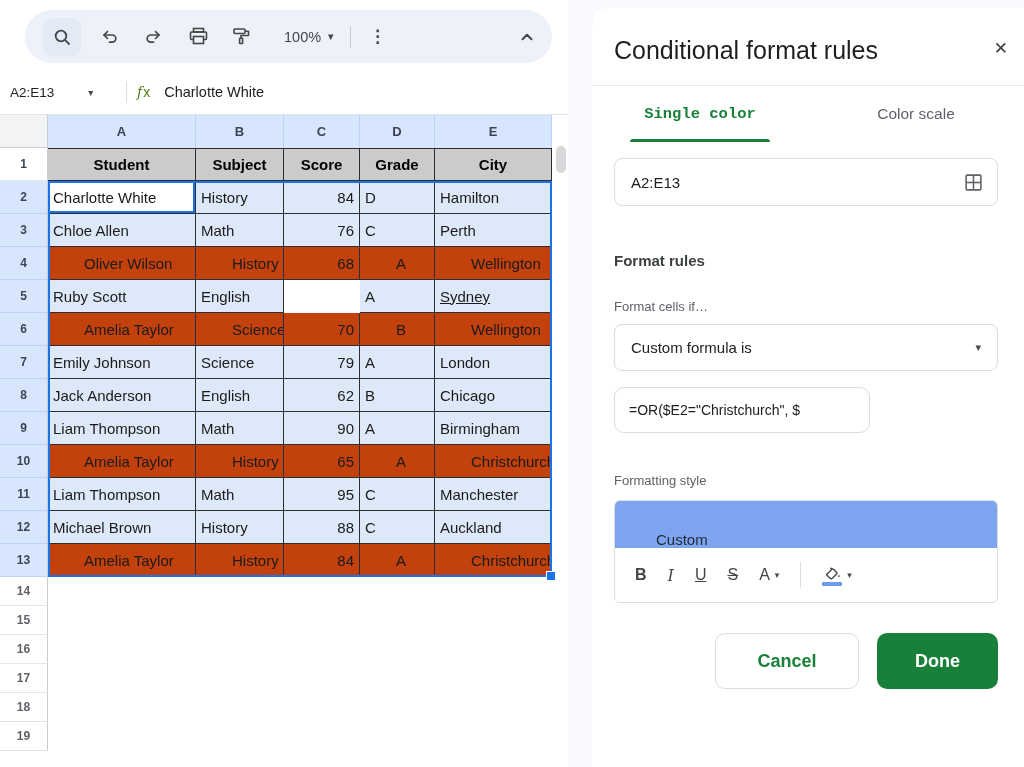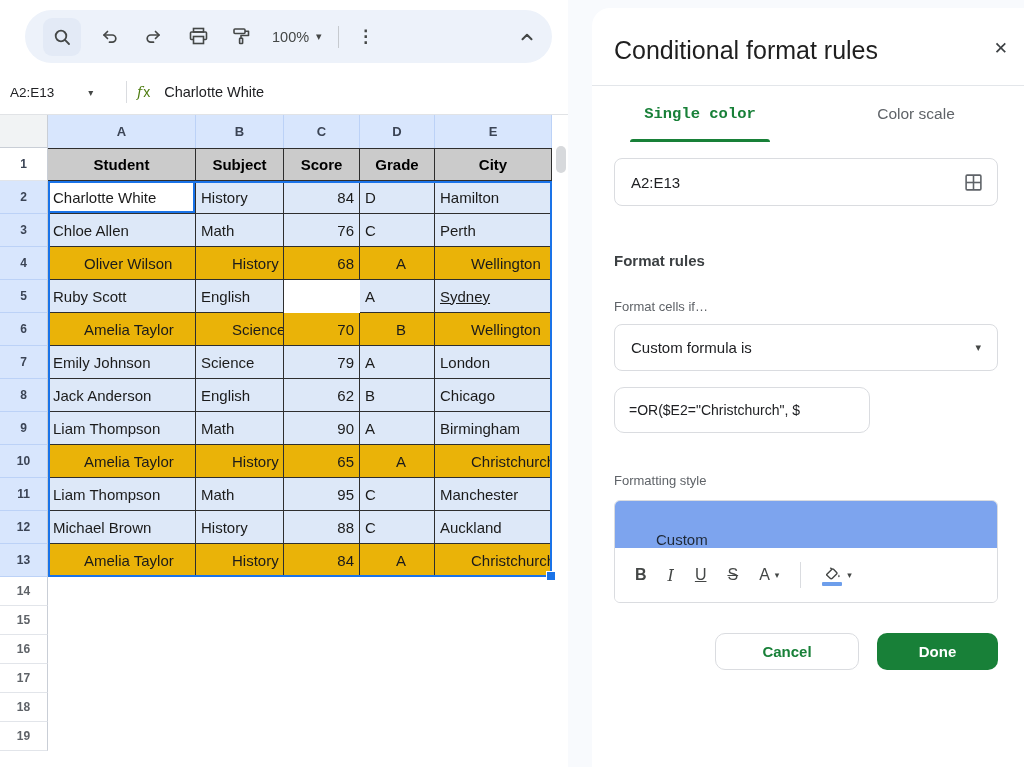--- a/index.html
+++ b/index.html
@@ -8,21 +8,21 @@
   #app { position:relative; width:1024px; height:767px; background:#fff; }
 
   
   .sheet { position:absolute; left:0; top:0; width:568px; height:767px; background:#fff; }
 
   .toolbar-pill { position:absolute; left:25px; top:10px; width:527px; height:53px;
     background:#edf2fa; border-radius:27px; display:flex; align-items:center; }
   .tb-ic { width:34px; height:34px; display:flex; align-items:center; justify-content:center;
     color:#444746; flex:0 0 auto; }
   .tb-search-bg { background:#e3eaf6; border-radius:9px; margin-left:18px; width:38px; height:38px; }
-  .tb-zoom { display:flex; align-items:center; color:#444746; font-size:14.5px; margin-left:14px; }
+  .tb-zoom { display:flex; align-items:center; color:#444746; font-size:14.5px; margin-left:26px; }
   .tb-caret { font-size:11px; color:#444746; margin-left:7px; }
   .tb-divider { width:1px; height:22px; background:#c6cacf; margin:0 10px 0 16px; }
   .tb-kebab { font-size:17px; font-weight:bold; letter-spacing:0; color:#444746; }
   .tb-collapse { position:absolute; right:16px; top:0; height:53px; display:flex; align-items:center; }
 
   .formula-bar { position:absolute; left:0; top:70px; width:568px; height:45px;
     border-bottom:1px solid #e1e3e6; display:flex; align-items:center; background:#fff; }
   .name-box { display:flex; align-items:center; width:120px; padding-left:10px; }
   .name-box-value { font-size:13.5px; color:#202124; }
   .name-caret { font-size:10px; color:#444746; margin-left:34px; }
@@ -44,21 +44,21 @@
     border-right:1px solid #c9ced6; border-bottom:1px solid #e2e5ea; background:#fff; }
   .rownum.sel { background:#d8e6fd; border-bottom:1px solid #bcd2f7; }
   .rownum.plain { color:#5f6368; }
   .cell { font-size:15px; color:#1b1b1b; display:flex; align-items:center;
     border-right:1px solid #2e2e2e; border-bottom:1px solid #2e2e2e;
     padding:0 5px; overflow:hidden; white-space:nowrap; }
   .row1 .cell { background:#cbcbcb; font-weight:bold; justify-content:center; color:#000;
     border-top:1px solid #2e2e2e; }
   .row1 .cell:first-of-type, .datarow .cell:first-of-type { border-left:1px solid #2e2e2e; }
   .datarow .cell { background:#dde8f8; }
-  .datarow.hl .cell { background:#eab308;padding-left:36px; }
+  .datarow.hl .cell { background:#c2410c;padding-left:36px; }
   .datarow .cell.num { justify-content:flex-end; }
   .datarow .cell.active { background:#fff; box-shadow:inset 0 0 0 2px #1a73e8; }
   .empty-body { flex:1; background:#fff; }
 
   .sel-overlay { position:absolute; left:48px; top:66px; width:504px; height:396px;
     border:2px solid #1a73e8; pointer-events:none; }
   .fill-handle { position:absolute; left:546px; top:456px; width:10px; height:10px;
     background:#1a73e8; border:1.5px solid #fff; pointer-events:none; }
   .vscroll-thumb { position:absolute; left:556px; top:31px; width:10px; height:27px;
     background:#d7d9dc; border-radius:5px; }
@@ -101,21 +101,21 @@
   .sic { color:#444746; font-size:16px; cursor:pointer; display:flex; align-items:center; }
   .sic .b { font-weight:bold; }
   .sic .i { font-family:"DejaVu Serif", serif; font-style:italic; }
   .sic .u { text-decoration:underline; }
   .sic .s { text-decoration:line-through; }
   .mini-caret { font-size:9px; color:#444746; margin-left:5px; }
   .mini-div { width:1px; height:26px; background:#dadce0; }
   .bucket-wrap { display:flex; flex-direction:column; align-items:center; }
   .bucket-underline { width:20px; height:4px; background:#6d9eeb; border-radius:1px; margin-top:1px; }
   .btn-row { margin-top:30px; display:flex; justify-content:flex-end; gap:18px; }
-  .btn { height:37px; border-radius:10px; font-size:15px; font-weight:bold;
+  .btn { height:56px; border-radius:10px; font-size:18px; font-weight:bold;
     display:flex; align-items:center; justify-content:center; cursor:pointer; }
   .btn-cancel { width:144px; background:#fff; border:1px solid #dadce0; color:#188038; }
   .btn-done { width:121px; background:#188038; border:none; color:#fff; }
   svg { display:block; }
 </style>
 </head>
 <body>
 
 <div id="app">
 

